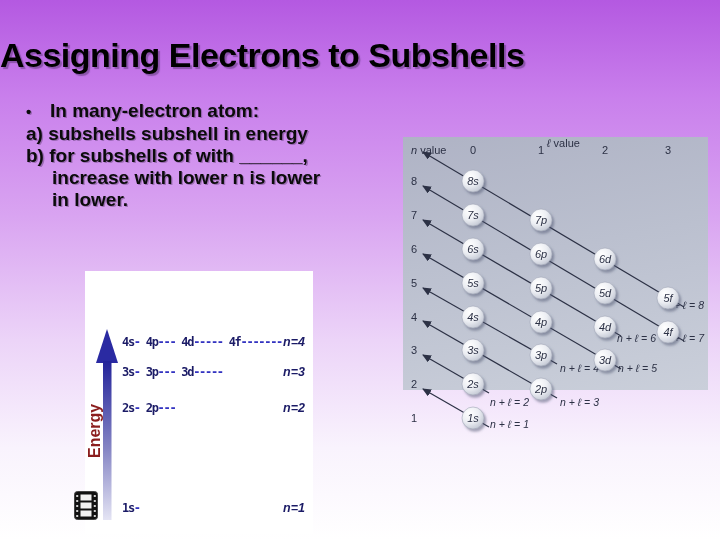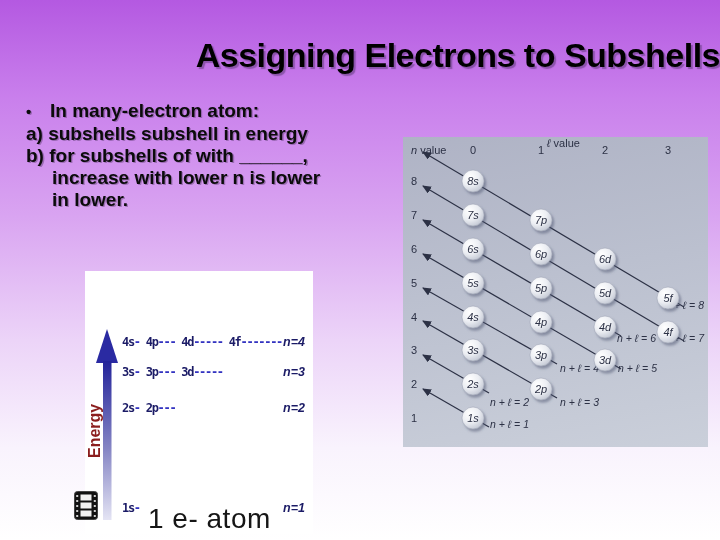--- a/index.html
+++ b/index.html
@@ -2,35 +2,35 @@
 <html><head>
 <meta charset="utf-8">
 <style>
   html,body{margin:0;padding:0;background:#888;}
   .slide{
     position:relative;width:720px;height:540px;overflow:hidden;
     font-family:"Liberation Sans",sans-serif;
     background:linear-gradient(180deg,#b459e1 0%,#c97fec 18%,#d9a4f1 40%,#ecd4f8 63%,#f9f3fd 83%,#ffffff 100%);
   }
   .title{
-    position:absolute;left:0;right:0;top:36px;text-align:right;
+    position:absolute;left:0;right:0;top:36px;text-align:left;
     font-size:34px;font-weight:bold;color:#000;letter-spacing:-0.5px;
     text-shadow:2px 2px 1px rgba(84,52,110,0.5);
   }
   .bullets{
     position:absolute;left:26px;top:100px;width:390px;
     font-size:19px;font-weight:bold;color:#0b0b0b;
     text-shadow:1.3px 1.3px 0 rgba(90,60,110,0.45);
   }
   .bullets .line{line-height:22px;white-space:nowrap;}
   .bullets .line.indent{padding-left:26px;}
   .bullet-glyph{display:inline-block;width:24px;font-size:15px;}
   .energy-box{position:absolute;left:85px;top:271px;width:228px;height:263px;background:#ffffff;}
   .aufbau-box{
-    position:absolute;left:403px;top:137px;width:305px;height:310px;
+    position:absolute;left:403px;top:137px;width:305px;height:253px;
     background:linear-gradient(170deg,#afb3c5 0%,#bbc0cf 45%,#cacfda 100%);
   }
   .caption{
     position:absolute;left:148px;top:503px;
     font-size:28px;color:#161616;letter-spacing:0.5px;
   }
   .film-icon{position:absolute;left:74px;top:491px;width:24px;height:29px;cursor:pointer;}
   svg{display:block;}
 </style>
 </head>
@@ -85,21 +85,20 @@
         <rect x="2.2" y="24" width="2" height="2"></rect>
         <rect x="19.8" y="4" width="2" height="2"></rect>
           <rect x="19.8" y="9" width="2" height="2"></rect>
         <rect x="19.8" y="14" width="2" height="2"></rect>
           <rect x="19.8" y="19" width="2" height="2"></rect>
         <rect x="19.8" y="24" width="2" height="2"></rect>
       </g>
     </svg>
   </div>
 
-  <div class="caption">1 e- atom</div>
 
   <div class="aufbau-box">
     <svg width="305" height="298" viewBox="0 0 305 298">
         <defs>
           <radialGradient id="cg" cx="35%" cy="30%" r="75%">
             <stop offset="0%" stop-color="#ffffff"></stop>
             <stop offset="55%" stop-color="#eceef3"></stop>
             <stop offset="100%" stop-color="#c3c8d4"></stop>
           </radialGradient>
           <marker id="ah" markerUnits="userSpaceOnUse" markerWidth="10" markerHeight="8" refX="8" refY="4" orient="auto">

